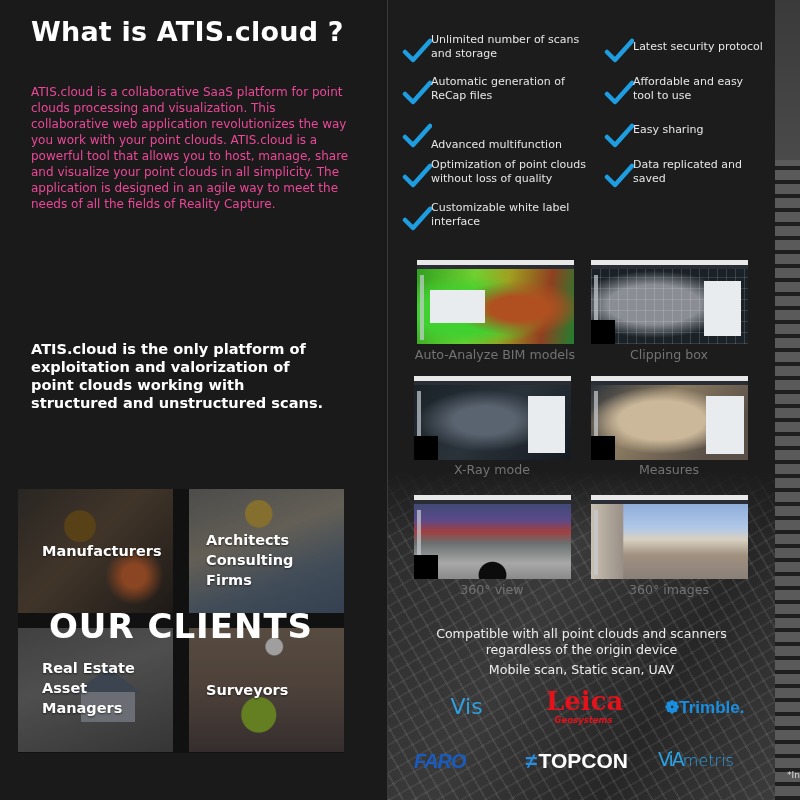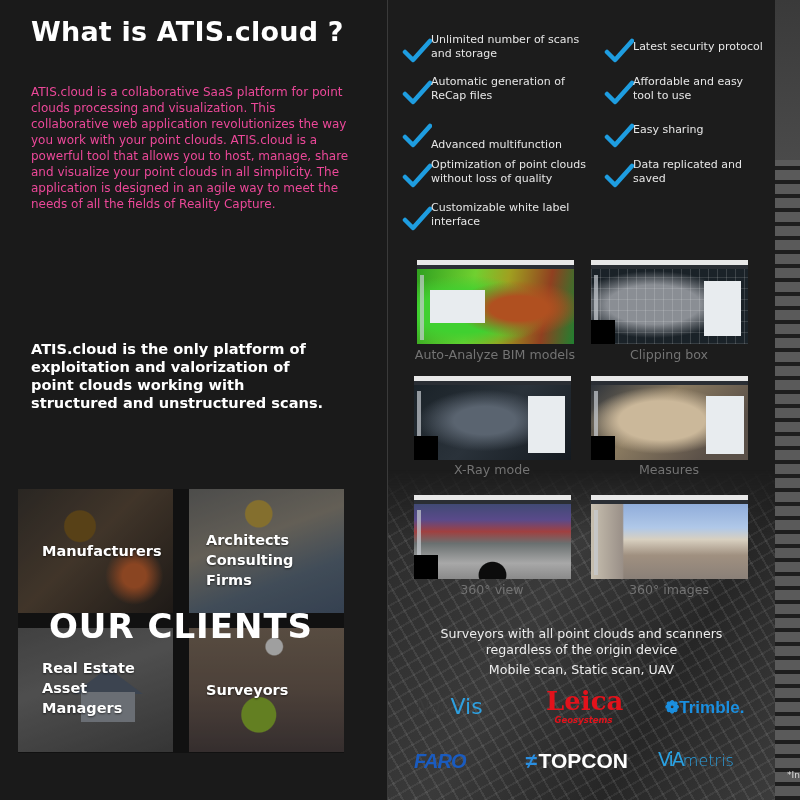--- a/index.html
+++ b/index.html
@@ -230,21 +230,21 @@
   </div>
   <div class="cap" style="left:9px;top:582px;">360° view</div>
 
   <div class="thumb th-360i" style="left:203px;top:495px;">
     <div class="bar"></div>
       <div class="side"></div>
   </div>
   <div class="cap" style="left:186px;top:582px;">360° images</div>
 
   <div class="compat">
-    <div>Surveyors with all point clouds and scanners</div>
+    <div>Compatible with all point clouds and scanners</div>
     <div>regardless of the origin device</div>
   </div>
   <div class="modes">Mobile scan, Static scan, UAV</div>
 
   <div class="logo lg-navvis">
     <span class="a">Nav</span><span class="b">Vis</span>
   </div>
   <div class="logo lg-leica">
     <span class="a">Leica</span>
     <span class="b">Geosystems</span>

